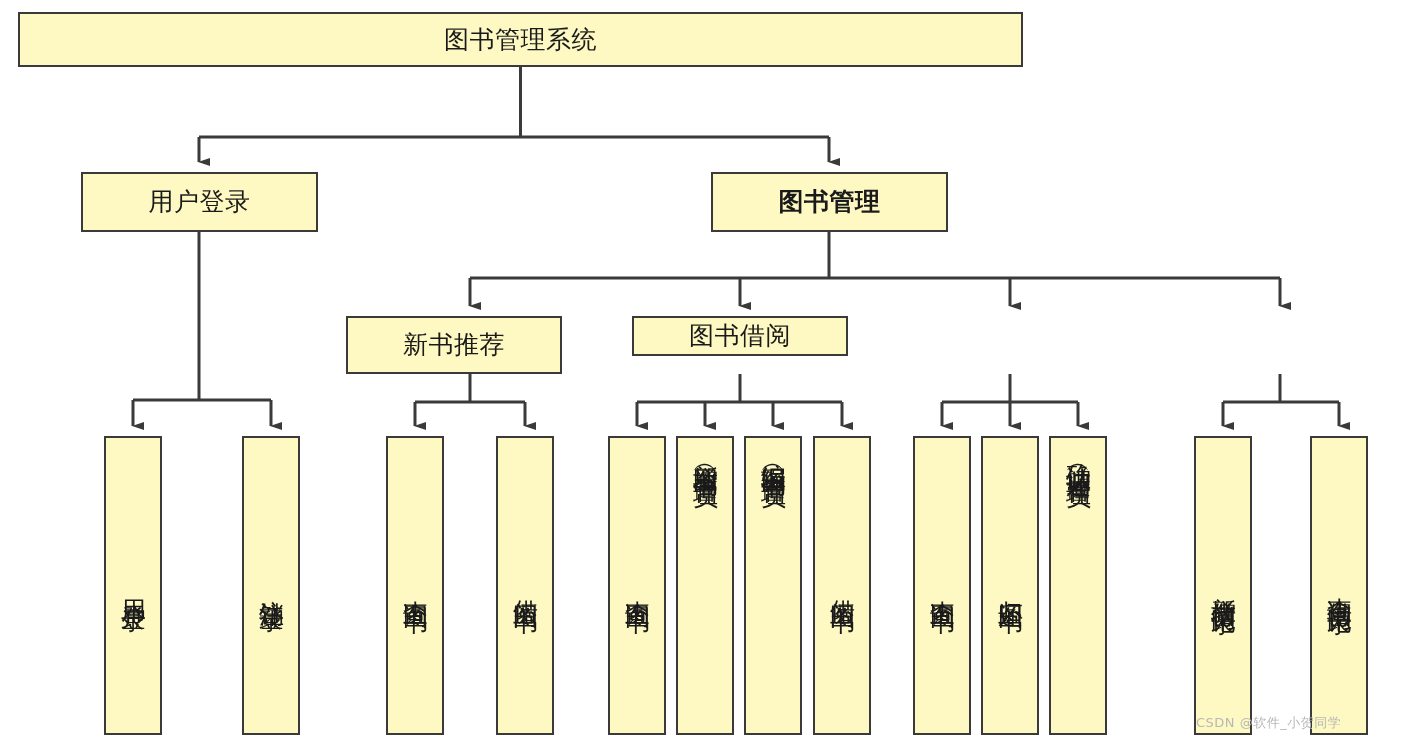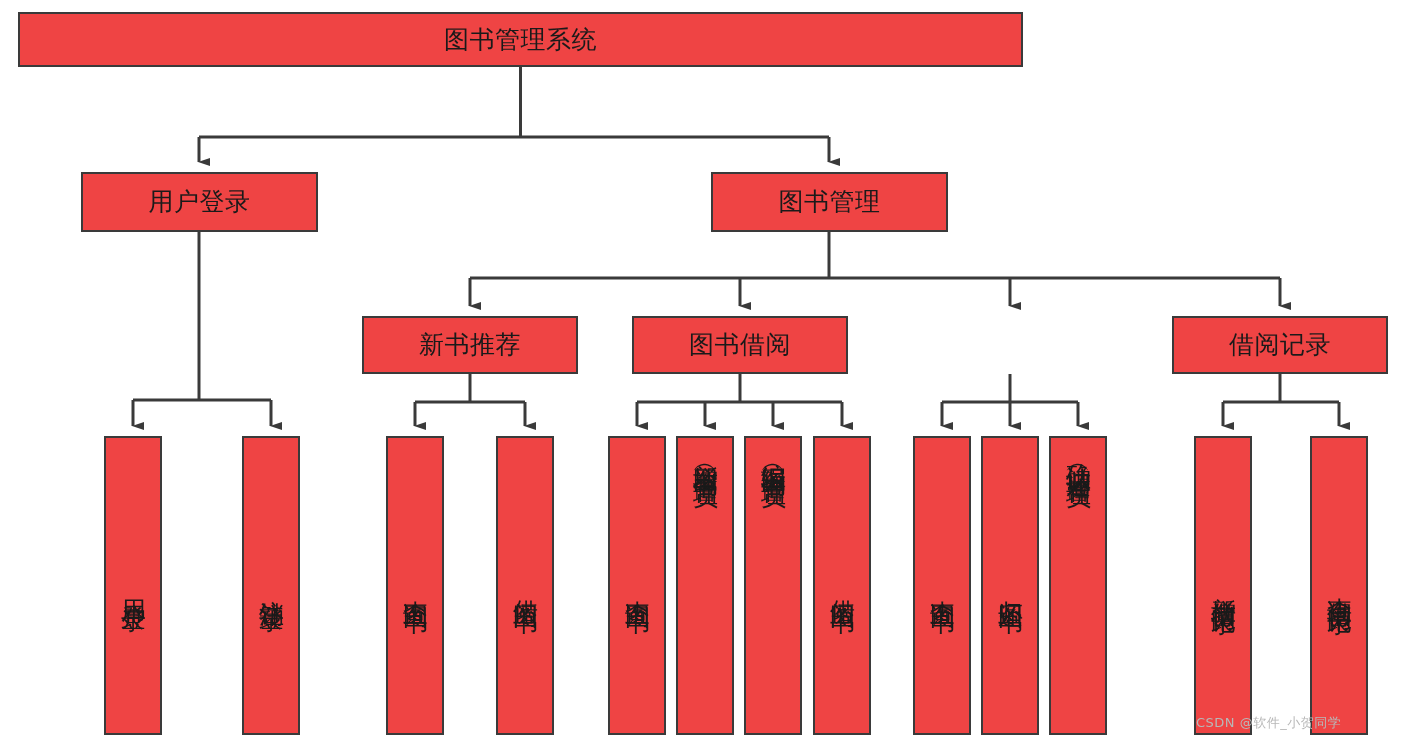--- a/index.html
+++ b/index.html
@@ -8,21 +8,21 @@
     background:#ffffff;
     font-family:"DejaVu Sans","Liberation Sans",sans-serif;
     overflow:hidden;
     position:relative;
   }
   #stage{position:absolute;left:0;top:0;width:1405px;height:747px;}
   #edges{position:absolute;left:0;top:0;width:1405px;height:747px;}
   .node{
     position:absolute;
     box-sizing:border-box;
-    background:#ef4444;
+    background:#fef9c3;
     border:2px solid #3a3a3a;
     display:flex;
     align-items:center;
     justify-content:center;
     color:#1a1a1a;
   }
   .node .lbl{
     display:block;
     white-space:pre;
     letter-spacing:0.5px;
@@ -110,32 +110,29 @@
     </g>
   </svg>
 
   <div class="node h" style="left:18px;top:12px;width:1005px;height:55px;">
     <span class="lbl">图书管理系统</span>
   </div>
 
   <div class="node h" style="left:81px;top:172px;width:237px;height:60px;">
     <span class="lbl">用户登录</span>
   </div>
-  <div class="node h" style="left:711px;top:172px;width:237px;height:60px;">
+  <div class="node h" style="left:711px;top:172px;width:237px;height:60px;font-weight:bold;">
     <span class="lbl">图书管理</span>
   </div>
 
-  <div class="node h" style="left:362px;top:316px;width:216px;height:58px;">
+  <div class="node h" style="left:346px;top:316px;width:216px;height:58px;">
     <span class="lbl">新书推荐</span>
   </div>
-  <div class="node h" style="left:632px;top:316px;width:216px;height:58px;">
+  <div class="node h" style="left:632px;top:316px;width:216px;height:40px;">
     <span class="lbl">图书借阅</span>
-  </div>
-  <div class="node h" style="left:1172px;top:316px;width:216px;height:58px;">
-    <span class="lbl">借阅记录</span>
   </div>
 
   <div class="node v mid" style="left:104px;top:436px;width:58px;height:299px;">
     <span class="lbl">用户登录</span>
   </div>
   <div class="node v mid" style="left:242px;top:436px;width:58px;height:299px;">
     <span class="lbl">注销登录</span>
   </div>
 
   <div class="node v mid" style="left:386px;top:436px;width:58px;height:299px;">

